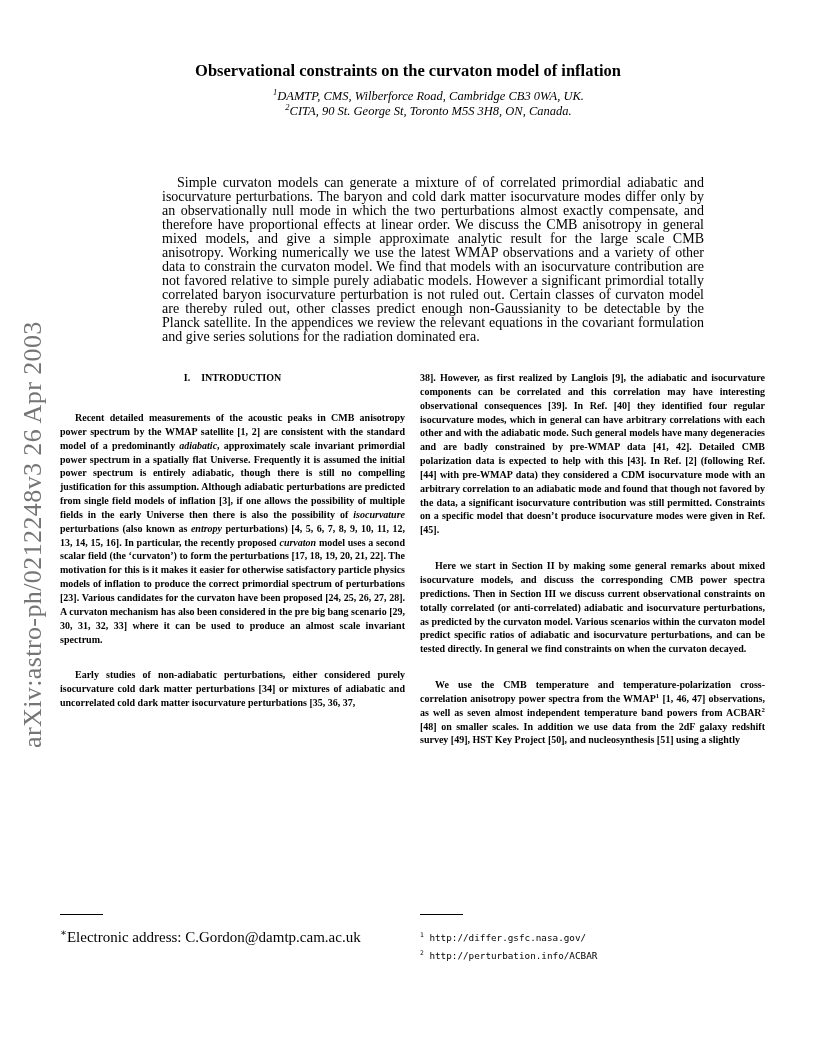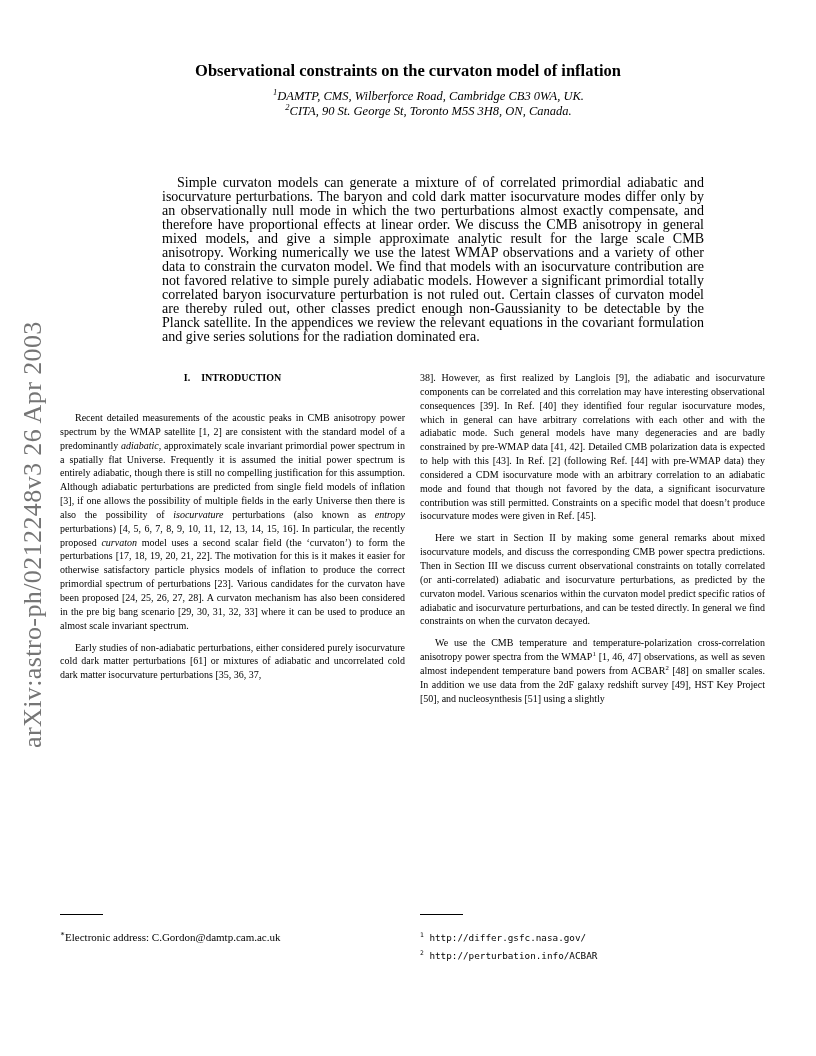--- a/index.html
+++ b/index.html
@@ -92,41 +92,42 @@
     font-weight: bold;
     text-align: center;
     margin-bottom: 26px;
     line-height: 14px;
   }
   .sec-gap { display: inline-block; width: 11px; }
   .col p {
     margin: 0;
     text-align: justify;
     hyphens: auto;
+    font-weight: bold;
     -webkit-hyphens: auto;
   }
-  .col p + p { margin-top: 8px; }
+  .col p + p { margin-top: 22px; }
   .indent { text-indent: 15px; }
 
   
   .fn {
     position: absolute;
     top: 914px;
     width: 345px;
   }
   .fn-left { left: 60px; }
   .fn-right { left: 420px; }
   .fn-rule {
     width: 43px;
     height: 0;
     border-top: 1.2px solid #000;
   }
   .fn-line {
     margin-top: 2px;
-    font-size: 11px;
+    font-size: 15px;
     line-height: 15.2px;
   }
   .fn-line.first { margin-top: 15px; }
   .fn-right .fn-line {
     font-family: "DejaVu Sans Mono", monospace;
     font-size: 9.3px;
     line-height: 15.8px;
   }
 </style>
 </head>
@@ -143,21 +144,21 @@
   </div>
 
   <div class="abstract">Simple curvaton models can generate a mixture of of correlated primordial adiabatic and isocurvature perturbations. The baryon and cold dark matter isocurvature modes differ only by an observationally null mode in which the two perturbations almost exactly compensate, and therefore have proportional effects at linear order. We discuss the CMB anisotropy in general mixed models, and give a simple approximate analytic result for the large scale CMB anisotropy. Working numerically we use the latest WMAP observations and a variety of other data to constrain the curvaton model. We find that models with an isocurvature contribution are not favored relative to simple purely adiabatic models. However a significant primordial totally correlated baryon isocurvature perturbation is not ruled out. Certain classes of curvaton model are thereby ruled out, other classes predict enough non-Gaussianity to be detectable by the Planck satellite. In the appendices we review the relevant equations in the covariant formulation and give series solutions for the radiation dominated era.</div>
 
   <div class="cols">
     <div class="col">
       <div class="sec-heading">
         <span>I.</span><span class="sec-gap"></span><span>INTRODUCTION</span>
       </div>
       <p class="indent"><span>Recent detailed measurements of the acoustic peaks in CMB anisotropy power spectrum by the WMAP satellite [1, 2] are consistent with the standard model of a predominantly </span><i>adiabatic</i><span>, approximately scale invariant primordial power spectrum in a spatially flat Universe. Frequently it is assumed the initial power spectrum is entirely adiabatic, though there is still no compelling justification for this assumption. Although adiabatic perturbations are predicted from single field models of inflation [3], if one allows the possibility of multiple fields in the early Universe then there is also the possibility of </span><i>isocurvature</i><span> perturbations (also known as </span><i>entropy</i><span> perturbations) [4, 5, 6, 7, 8, 9, 10, 11, 12, 13, 14, 15, 16]. In particular, the recently proposed </span><i>curvaton</i><span> model uses a second scalar field (the ‘curvaton’) to form the perturbations [17, 18, 19, 20, 21, 22]. The motivation for this is it makes it easier for otherwise satisfactory particle physics models of inflation to produce the correct primordial spectrum of perturbations [23]. Various candidates for the curvaton have been proposed [24, 25, 26, 27, 28]. A curvaton mechanism has also been considered in the pre big bang scenario [29, 30, 31, 32, 33] where it can be used to produce an almost scale invariant spectrum.</span></p>
-      <p class="indent"><span>Early studies of non-adiabatic perturbations, either considered purely isocurvature cold dark matter perturbations [61] or mixtures of adiabatic and uncorrelated cold dark matter isocurvature perturbations [35, 36, 37,</span></p>
+      <p class="indent"><span>Early studies of non-adiabatic perturbations, either considered purely isocurvature cold dark matter perturbations [34] or mixtures of adiabatic and uncorrelated cold dark matter isocurvature perturbations [35, 36, 37,</span></p>
     </div>
 
     <div class="col">
       <p><span>38]. However, as first realized by Langlois [9], the adiabatic and isocurvature components can be correlated and this correlation may have interesting observational consequences [39]. In Ref. [40] they identified four regular isocurvature modes, which in general can have arbitrary correlations with each other and with the adiabatic mode. Such general models have many degeneracies and are badly constrained by pre-WMAP data [41, 42]. Detailed CMB polarization data is expected to help with this [43]. In Ref. [2] (following Ref. [44] with pre-WMAP data) they considered a CDM isocurvature mode with an arbitrary correlation to an adiabatic mode and found that though not favored by the data, a significant isocurvature contribution was still permitted. Constraints on a specific model that doesn’t produce isocurvature modes were given in Ref. [45].</span></p>
       <p class="indent"><span>Here we start in Section II by making some general remarks about mixed isocurvature models, and discuss the corresponding CMB power spectra predictions. Then in Section III we discuss current observational constraints on totally correlated (or anti-correlated) adiabatic and isocurvature perturbations, as predicted by the curvaton model. Various scenarios within the curvaton model predict specific ratios of adiabatic and isocurvature perturbations, and can be tested directly. In general we find constraints on when the curvaton decayed.</span></p>
       <p class="indent"><span>We use the CMB temperature and temperature-polarization cross-correlation anisotropy power spectra from the WMAP</span><sup>1</sup><span> [1, 46, 47] observations, as well as seven almost independent temperature band powers from ACBAR</span><sup>2</sup><span> [48] on smaller scales. In addition we use data from the 2dF galaxy redshift survey [49], HST Key Project [50], and nucleosynthesis [51] using a slightly</span></p>
     </div>
   </div>
 
   <div class="fn fn-left">

